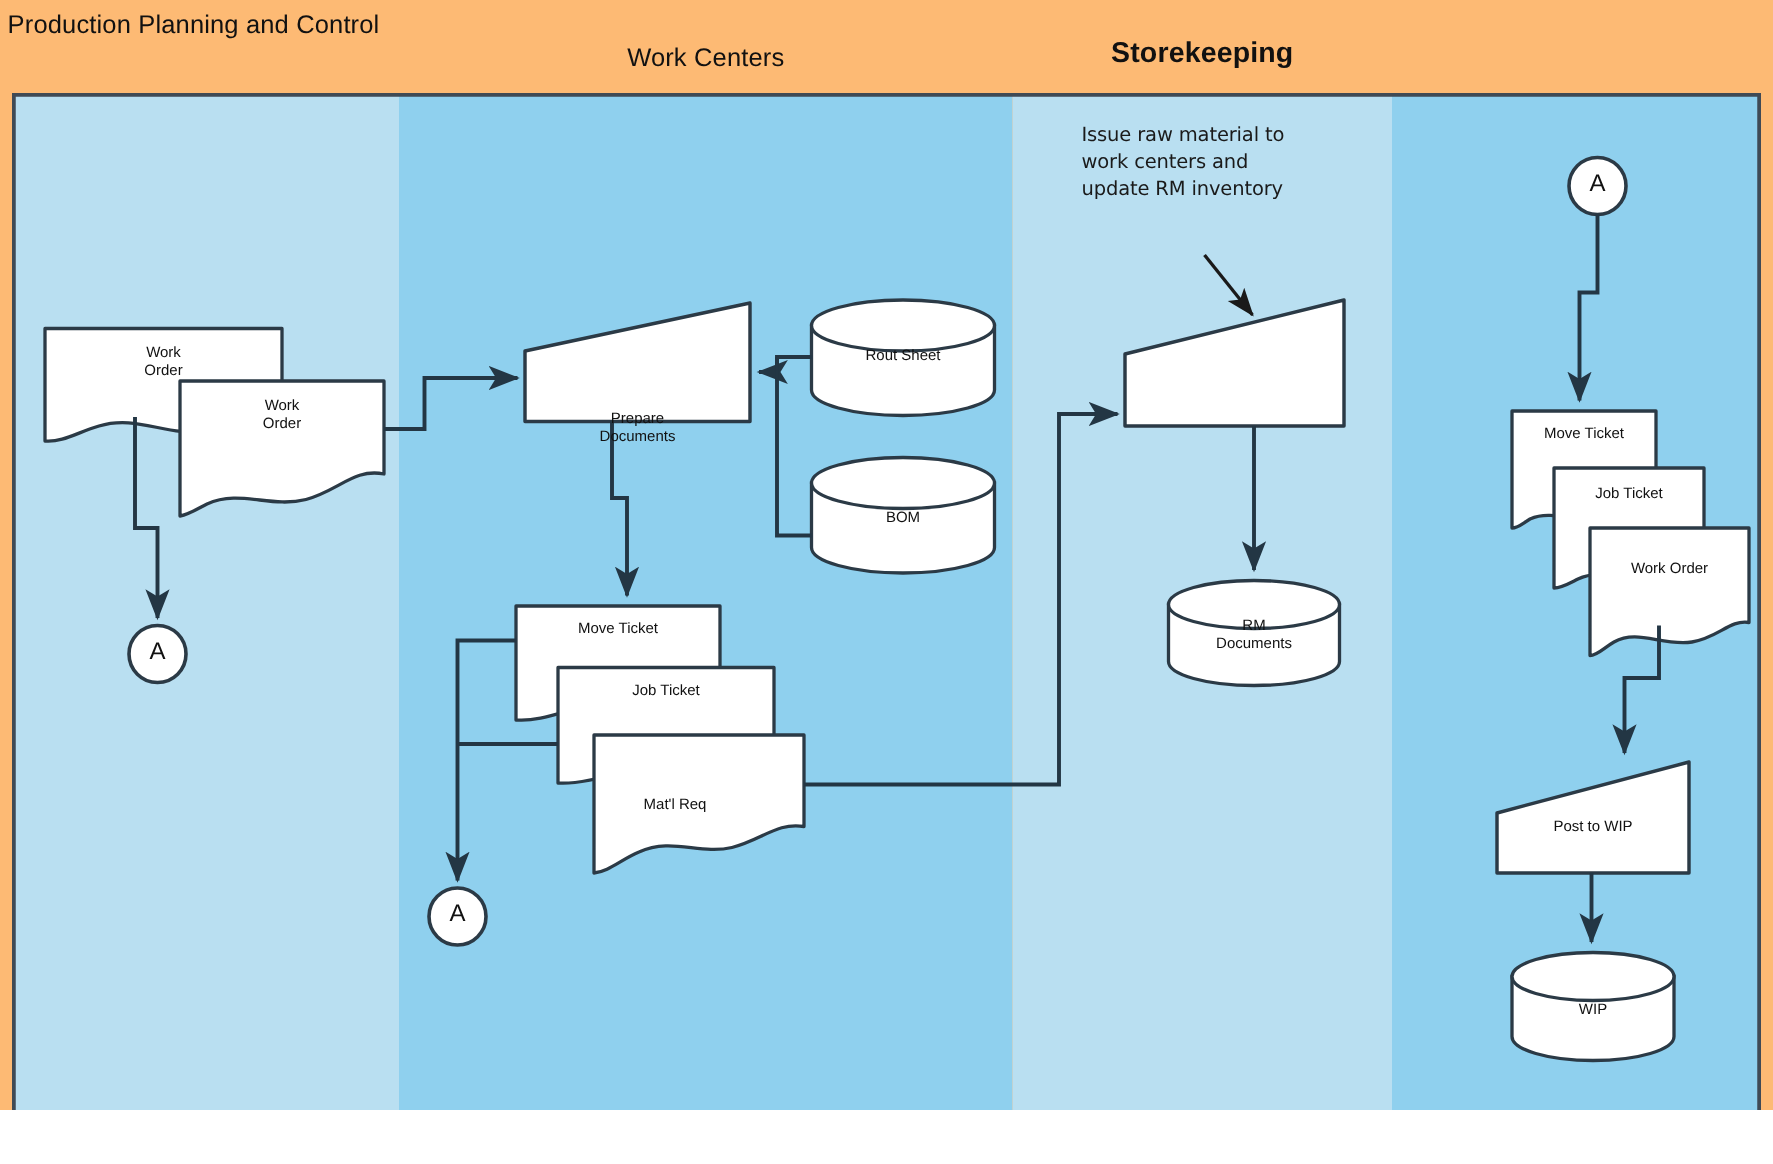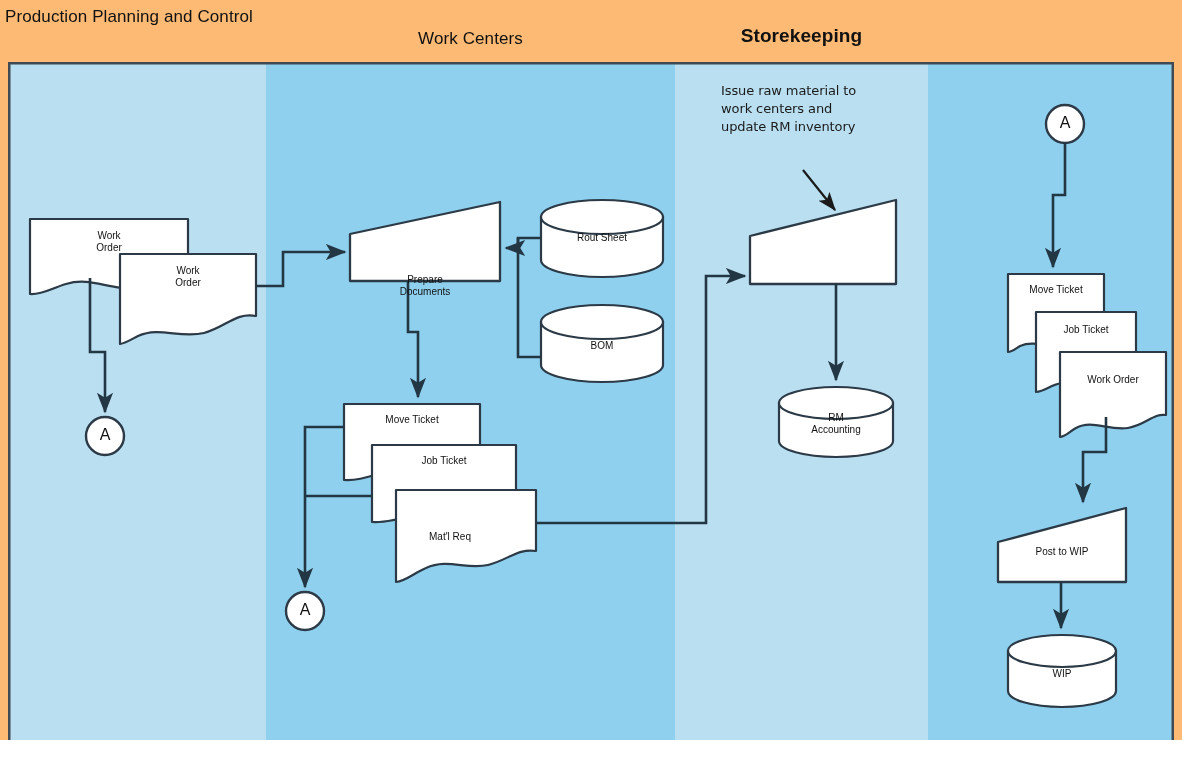--- a/index.html
+++ b/index.html
@@ -272,21 +272,21 @@
 
     <div class="node-label" style="left:372px; top:450px; width:140px;margin-top:19px;">Mat'l Req</div>
 
     <div class="conn-label" style="left:278px; top:539px; width:38px;">A</div>
 
     <div class="note-text" style="left:713px; top:20px; width:230px;">Issue raw material to
 work centers and
 update RM inventory</div>
 
     <div class="node-label" style="left:771px; top:350px; width:114px;">RM
-Accounting</div>
+Documents</div>
 
     <div class="conn-label" style="left:1038px; top:52px; width:38px;">A</div>
 
     <div class="node-label" style="left:1000px; top:222px; width:96px;">Move Ticket</div>
 
     <div class="node-label" style="left:1028px; top:262px; width:100px;">Job Ticket</div>
 
     <div class="node-label" style="left:1052px; top:312px; width:106px;">Work Order</div>
 
     <div class="node-label" style="left:990px; top:484px; width:128px;">Post to WIP</div>

